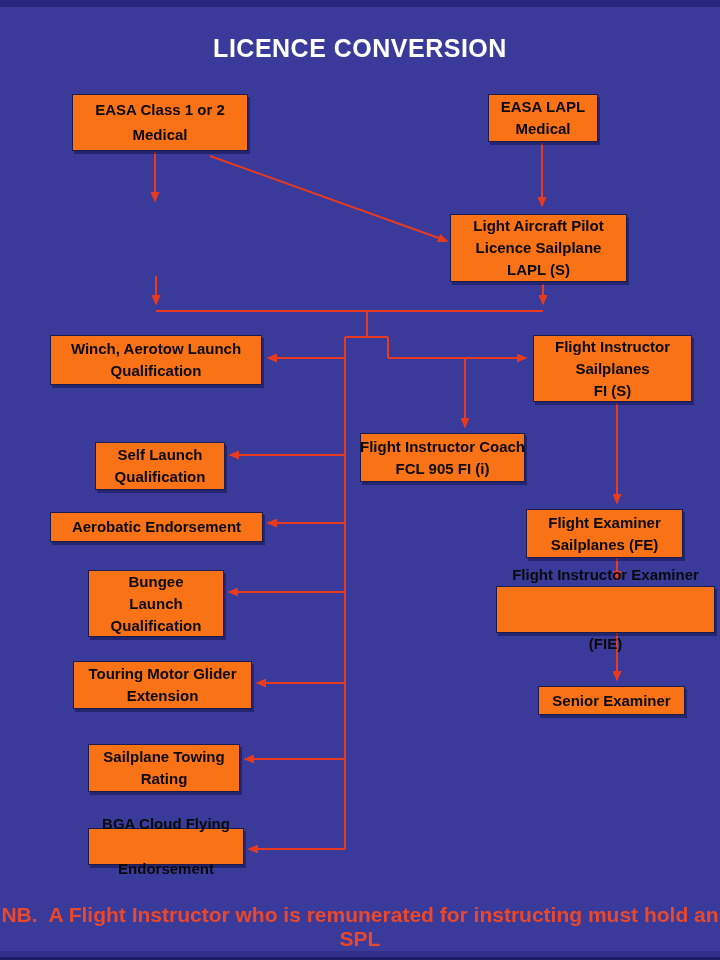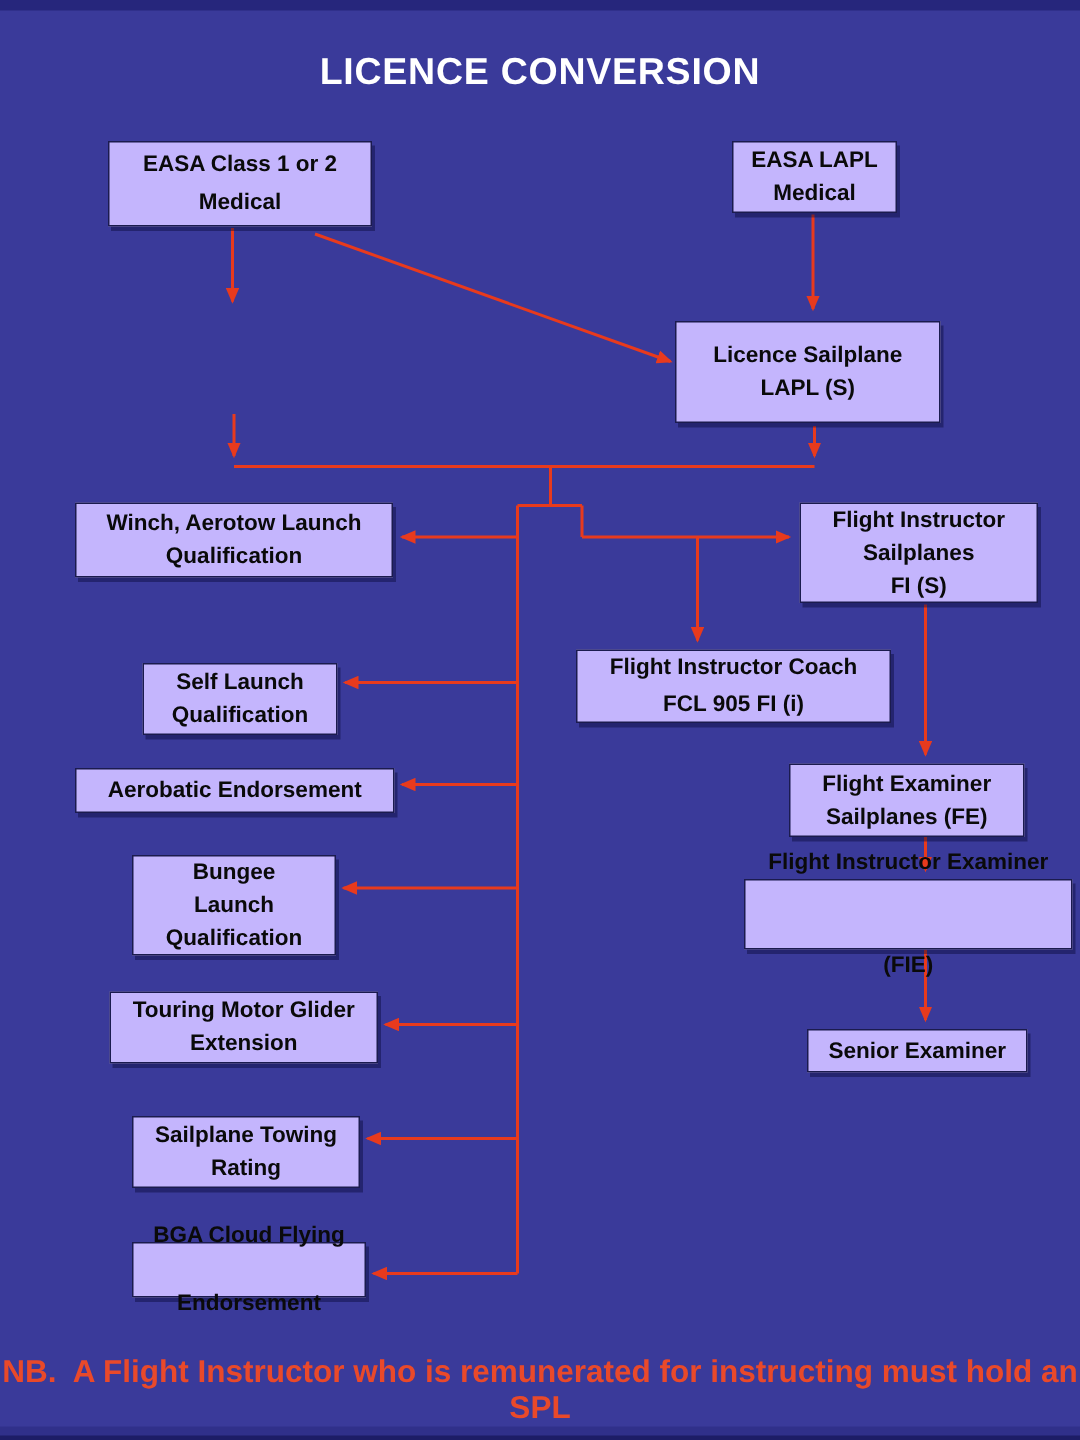--- a/index.html
+++ b/index.html
@@ -11,21 +11,21 @@
   #stage::before{content:"";position:absolute;left:0;top:0;width:100%;height:7px;
     background:#26267c;}
   #stage::after{content:"";position:absolute;left:0;bottom:0;width:100%;height:9px;
     background:#30308a;border-bottom:3px solid #1d1d66;box-sizing:border-box;}
   .title{
     position:absolute;top:34px;left:0;width:720px;text-align:center;
     color:#ffffff;font-size:25px;font-weight:bold;letter-spacing:.5px;
   }
   .node{
     position:absolute;box-sizing:border-box;
-    background:#c4b5fd;border:1px solid #1b1b4e;
+    background:#f97316;border:1px solid #1b1b4e;
     box-shadow:2px 3px 0 rgba(12,12,60,.45);
     color:#0a0a0a;font-weight:bold;font-size:15px;line-height:22px;
     display:flex;flex-direction:column;align-items:center;justify-content:center;
     text-align:center;
   }
   .node span{display:block;white-space:nowrap;}
   .node.spread{justify-content:space-evenly;line-height:18px;}
   svg.connectors{position:absolute;left:0;top:0;pointer-events:none;}
   .note{
     position:absolute;left:0;top:903px;width:720px;text-align:center;
@@ -76,36 +76,37 @@
     <span>Medical</span>
   </div>
 
   <div class="node" style="left:488px;top:94px;width:110px;height:48px;">
     <span>EASA LAPL</span>
     <span>Medical</span>
   </div>
 
 
   <div class="node" style="left:450px;top:214px;width:177px;height:68px;">
+    <span>Light Aircraft Pilot</span>
     <span>Licence Sailplane</span>
     <span>LAPL (S)</span>
   </div>
 
   <div class="node" style="left:50px;top:335px;width:212px;height:50px;">
     <span>Winch, Aerotow Launch</span>
     <span>Qualification</span>
   </div>
 
   <div class="node" style="left:533px;top:335px;width:159px;height:67px;">
     <span>Flight Instructor</span>
     <span>Sailplanes</span>
     <span>FI (S)</span>
   </div>
 
-  <div class="node" style="left:384px;top:433px;width:210px;height:49px;justify-content:space-between;">
+  <div class="node" style="left:360px;top:433px;width:165px;height:49px;">
     <span>Flight Instructor Coach</span>
     <span>FCL 905 FI (i)</span>
   </div>
 
   <div class="node" style="left:95px;top:442px;width:130px;height:48px;">
     <span>Self Launch</span>
     <span>Qualification</span>
   </div>
 
   <div class="node" style="left:50px;top:512px;width:213px;height:30px;">

